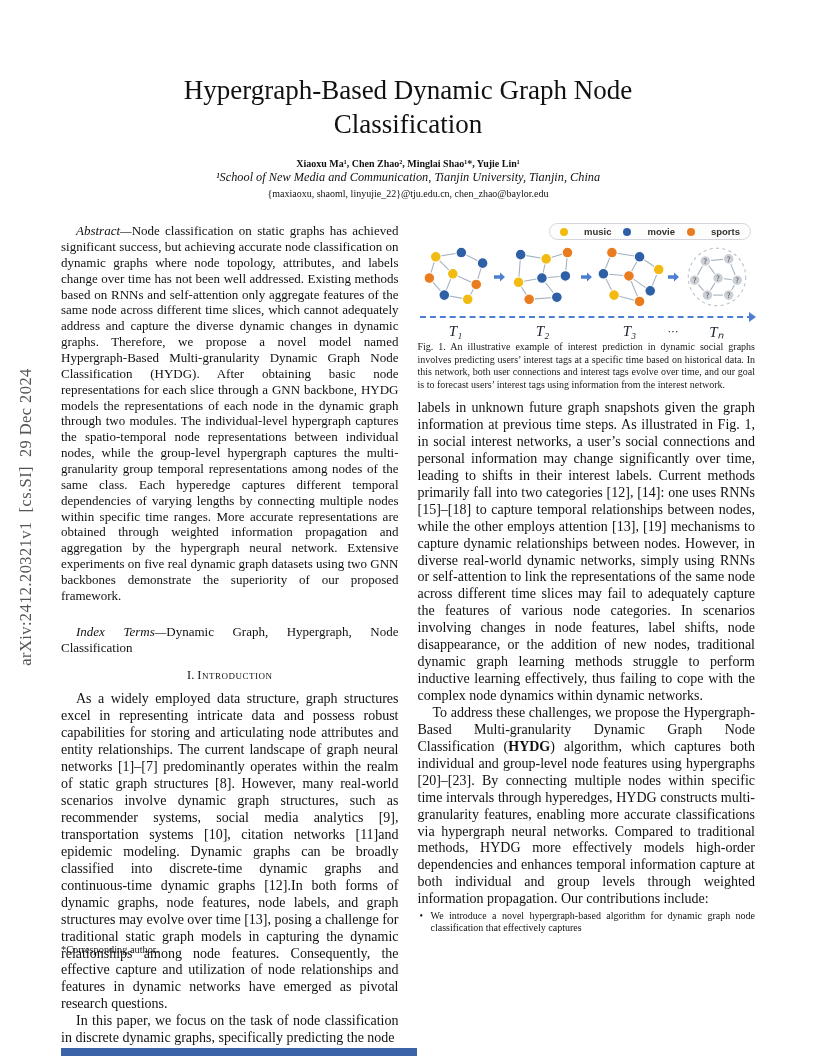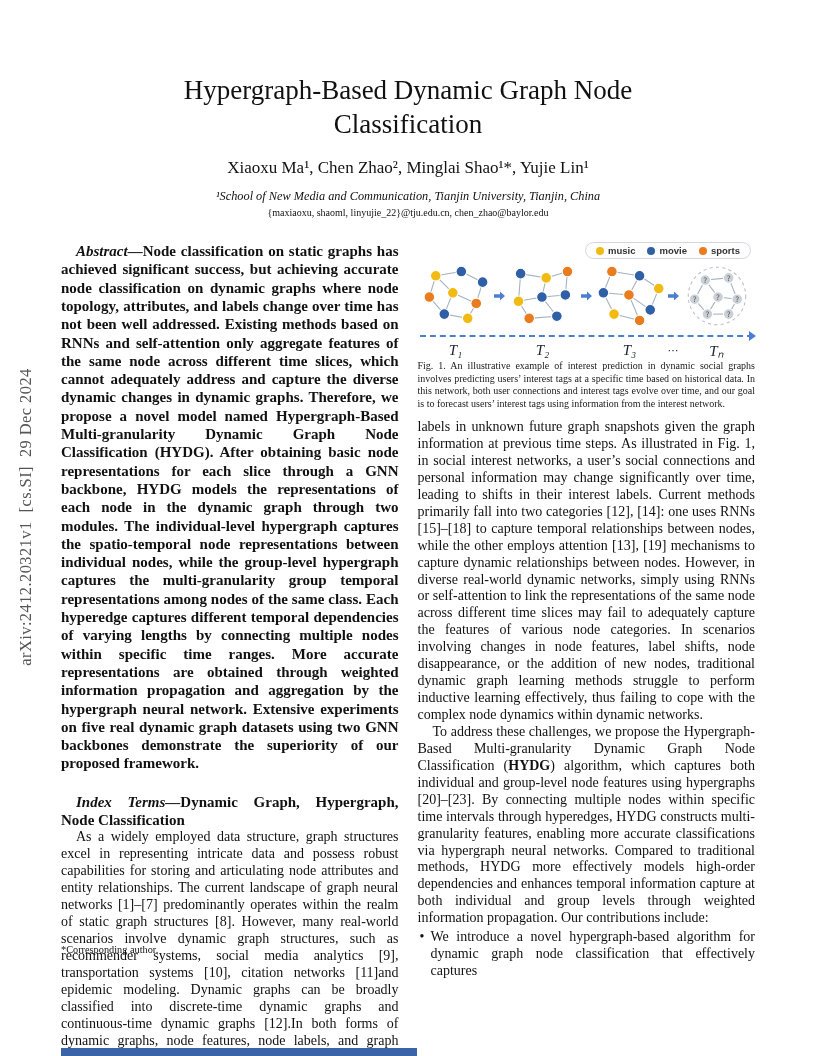--- a/index.html
+++ b/index.html
@@ -15,56 +15,56 @@
     position:absolute; left:16px; top:782px;
     transform:rotate(-90deg); transform-origin:0 0;
     width:530px; text-align:center;
     font-size:16.5px; color:#555; letter-spacing:.4px;
     white-space:pre;
   }
 
   
   .header { padding-top:58px; text-align:center; }
   .title { font-size:27px; font-weight:400; line-height:1.25; max-width:570px; margin:16px auto; }
-  .authors { margin-top:15px; font-size:17px; }
-  .affils { margin-top:10px; font-style:italic; font-size:12.3px; line-height:1.35; }
+  .authors { margin-top:15px; font-size:10px;font-weight:bold; }
+  .affils { margin-top:0; font-style:italic; font-size:12.3px; line-height:1.35; }
   .emails { margin-top:3px; font-size:10px; }
 
   
   .cols { display:flex; gap:19px; padding:0 61px; margin-top:24px; }
   .col { width:338px; }
 
   .abstract, .index-terms {
-    font-size:15px; font-weight:700; line-height:1.22;
+    font-size:13px; font-weight:400; line-height:1.22;
     text-align:justify; text-indent:15px;
   }
   .index-terms { margin-top:20px; }
   .il { font-style:italic; }
 
   .sec-head { text-align:center; font-size:12.3px; margin:13px 0 8px; font-weight:400; }
   .sec-head .sc { font-variant:small-caps; letter-spacing:.5px; }
 
   .p { font-size:14px; line-height:1.21; text-align:justify; }
   .indent { text-indent:15px; }
   .bold { font-weight:700; }
 
   .contribs { list-style:none; margin-top:2px; }
-  .contribs li { position:relative; padding-left:13px; font-size:14px; line-height:1.21; text-align:justify; }
+  .contribs li { position:relative; padding-left:13px; font-size:10px; line-height:1.21; text-align:justify; }
   .contribs li::before { content:"•"; position:absolute; left:2px; }
 
   .footnote { position:absolute; left:61px; top:944px; width:338px; font-size:10.3px; }
 
   
   figure { margin-bottom:9px; }
   .fig-legend {
     display:flex; gap:12px; align-items:center; width:fit-content;
     margin:0 4px 2px auto; border:1px solid #d3d7dd; border-radius:9px;
     padding:2px 10px; background:#fdfdfe;
   }
-  .legend-item { display:flex; align-items:center; gap:4px; }
+  .legend-item { display:flex; align-items:center; gap:16px; }
   .dot { width:8px; height:8px; border-radius:50%; display:inline-block; }
   .dot.m { background:var(--music); } .dot.v { background:var(--movie); } .dot.s { background:var(--sports); }
   .legend-label { font-family:"Liberation Sans", sans-serif; font-size:9.5px; font-weight:700; color:#333; }
 
   .figgrid { display:grid; grid-template-columns:76px 11px 76px 11px 76px 11px 76px; align-items:center; margin-top:4px; }
   .gsnap { width:76px; height:66px; }
   .edges line { stroke:#a3b1bf; stroke-width:1; }
   .nd { stroke:#fff; stroke-width:1; }
   .nd.m { fill:var(--music); } .nd.v { fill:var(--movie); } .nd.s { fill:var(--sports); } .nd.u { fill:var(--unknown); }
   .q { font-size:7px; fill:#555; text-anchor:middle; font-family:"DejaVu Sans", sans-serif; }
@@ -98,20 +98,21 @@
     <div class="emails">{maxiaoxu, shaoml, linyujie_22}@tju.edu.cn, chen_zhao@baylor.edu</div>
   </div>
 
   <div class="cols">
 
     <div class="col">
       <p class="abstract"><span class="il">Abstract—</span><span>Node classification on static graphs has achieved significant success, but achieving accurate node classification on dynamic graphs where node topology, attributes, and labels change over time has not been well addressed. Existing methods based on RNNs and self-attention only aggregate features of the same node across different time slices, which cannot adequately address and capture the diverse dynamic changes in dynamic graphs. Therefore, we propose a novel model named Hypergraph-Based Multi-granularity Dynamic Graph Node Classification (HYDG). After obtaining basic node representations for each slice through a GNN backbone, HYDG models the representations of each node in the dynamic graph through two modules. The individual-level hypergraph captures the spatio-temporal node representations between individual nodes, while the group-level hypergraph captures the multi-granularity group temporal representations among nodes of the same class. Each hyperedge captures different temporal dependencies of varying lengths by connecting multiple nodes within specific time ranges. More accurate representations are obtained through weighted information propagation and aggregation by the hypergraph neural network. Extensive experiments on five real dynamic graph datasets using two GNN backbones demonstrate the superiority of our proposed framework.</span></p>
 
       <p class="index-terms"><span class="il">Index Terms—</span><span>Dynamic Graph, Hypergraph, Node Classification</span></p>
 
+      <h2 class="sec-head"><span>I.</span> <span class="sc">Introduction</span></h2>
 
       <p class="p indent">As a widely employed data structure, graph structures excel in representing intricate data and possess robust capabilities for storing and articulating node attributes and entity relationships. The current landscape of graph neural networks [1]–[7] predominantly operates within the realm of static graph structures [8]. However, many real-world scenarios involve dynamic graph structures, such as recommender systems, social media analytics [9], transportation systems [10], citation networks [11]and epidemic modeling. Dynamic graphs can be broadly classified into discrete-time dynamic graphs and continuous-time dynamic graphs [12].In both forms of dynamic graphs, node features, node labels, and graph structures may evolve over time [13], posing a challenge for traditional static graph models in capturing the dynamic relationships among node features. Consequently, the effective capture and utilization of node relationships and features in dynamic networks have emerged as pivotal research questions.</p>
       <p class="p indent">In this paper, we focus on the task of node classification in discrete dynamic graphs, specifically predicting the node</p>
     </div>
 
     <div class="col">
       <figure>
         <div class="fig-legend">
           <span class="legend-item">
               <span class="dot m"></span>

